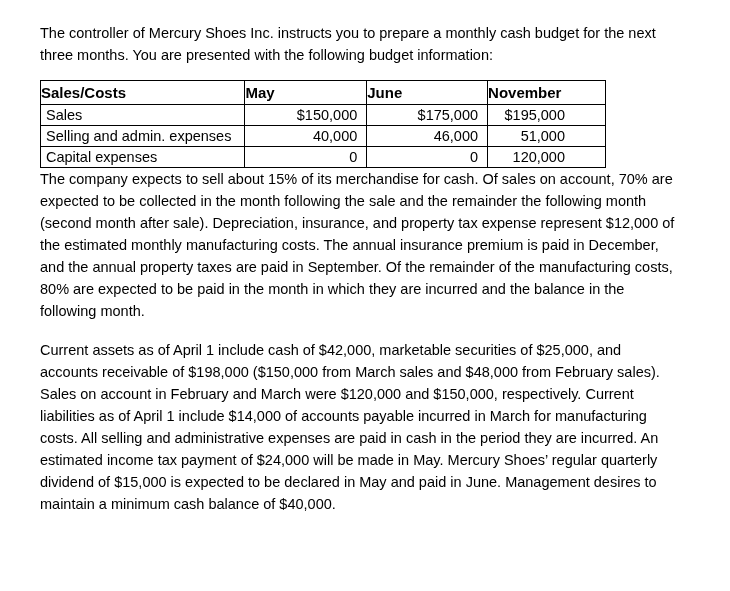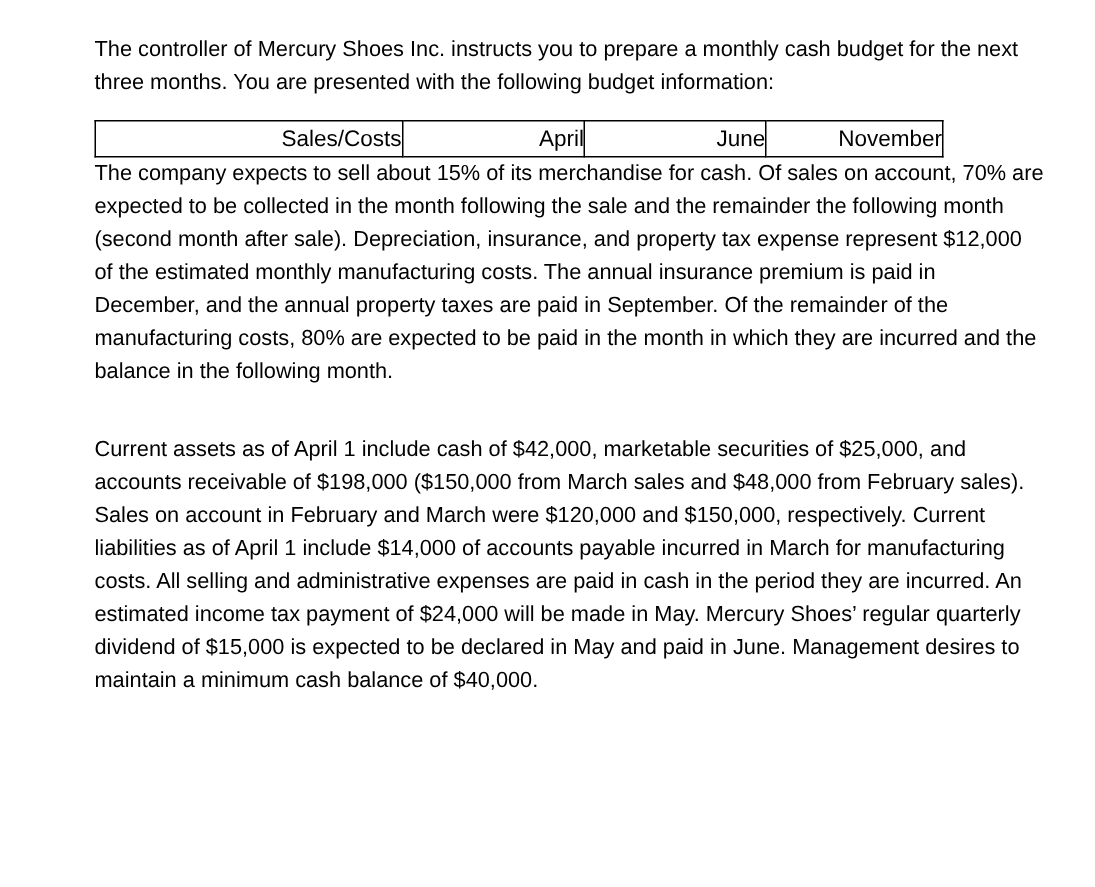--- a/index.html
+++ b/index.html
@@ -7,21 +7,21 @@
     width: 730px;
     height: 591px;
     background: #ffffff;
     font-family: "Liberation Sans", sans-serif;
     color: #000000;
     overflow: hidden;
   }
   .page {
     width: 730px;
     height: 494px;
-    padding: 22px 34px 0 63px;
+    padding: 22px 34px 0 40px;
   }
   p.para {
     font-size: 14.5px;
     line-height: 22px;
     text-align: left;
   }
   .intro { max-width: 640px; }
   .body-text { max-width: 638px; }
 
   table.budget-table {
@@ -30,23 +30,23 @@
     width: 566px;
     font-size: 14.5px;
   }
   table.budget-table th,
   table.budget-table td {
     border: 1px solid #000000;
     height: 21px;
     vertical-align: middle;
   }
   table.budget-table th {
-    font-weight: normal;
+    font-weight: bold;
     font-size: 15px;
-    text-align: right;
+    text-align: left;
     height: 24px;
   }
   col.c-label  { width: 205px; }
   col.c-april  { width: 122px; }
   col.c-may    { width: 121px; }
   col.c-june   { width: 118px; }
   td.row-label {
     text-align: left;
     padding-left: 5px;
   }
@@ -55,45 +55,63 @@
     padding-right: 9px;
     font-variant-numeric: tabular-nums;
   }
   td.num-june {
     text-align: right;
     padding-right: 40px;
     font-variant-numeric: tabular-nums;
   }
 
   .para1 { }
-  .para2 { margin-top: 30px; }
+  .para2 { margin-top: 17px; }
 </style>
 </head>
 <body>
 
 <div class="page">
 
   <p class="para intro">The controller of Mercury Shoes Inc. instructs you to prepare a monthly cash budget for the next three months. You are presented with the following budget information:</p>
 
   <table class="budget-table">
     <colgroup>
       <col class="c-label">
         <col class="c-april">
         <col class="c-may">
         <col class="c-june">
     </colgroup>
     <thead>
       <tr>
         <th>Sales/Costs</th>
-        <th>April</th>
+        <th>May</th>
         <th>June</th>
         <th>November</th>
       </tr>
     </thead>
     <tbody>
+      <tr>
+        <td class="row-label">Sales</td>
+        <td class="num">$150,000</td>
+        <td class="num">$175,000</td>
+        <td class="num-june">$195,000</td>
+      </tr>
+      <tr>
+        <td class="row-label">Selling and admin. expenses</td>
+        <td class="num">40,000</td>
+        <td class="num">46,000</td>
+        <td class="num-june">51,000</td>
+      </tr>
+      <tr>
+        <td class="row-label">Capital expenses</td>
+        <td class="num">0</td>
+        <td class="num">0</td>
+        <td class="num-june">120,000</td>
+      </tr>
     </tbody>
   </table>
 
   <p class="para body-text para1">The company expects to sell about 15% of its merchandise for cash. Of sales on account, 70% are expected to be collected in the month following the sale and the remainder the following month (second month after sale). Depreciation, insurance, and property tax expense represent $12,000 of the estimated monthly manufacturing costs. The annual insurance premium is paid in December, and the annual property taxes are paid in September. Of the remainder of the manufacturing costs, 80% are expected to be paid in the month in which they are incurred and the balance in the following month.</p>
 
   <p class="para body-text para2">Current assets as of April 1 include cash of $42,000, marketable securities of $25,000, and accounts receivable of $198,000 ($150,000 from March sales and $48,000 from February sales). Sales on account in February and March were $120,000 and $150,000, respectively. Current liabilities as of April 1 include $14,000 of accounts payable incurred in March for manufacturing costs. All selling and administrative expenses are paid in cash in the period they are incurred. An estimated income tax payment of $24,000 will be made in May. Mercury Shoes’ regular quarterly dividend of $15,000 is expected to be declared in May and paid in June. Management desires to maintain a minimum cash balance of $40,000.</p>
 
 </div>
 
 </body></html>

